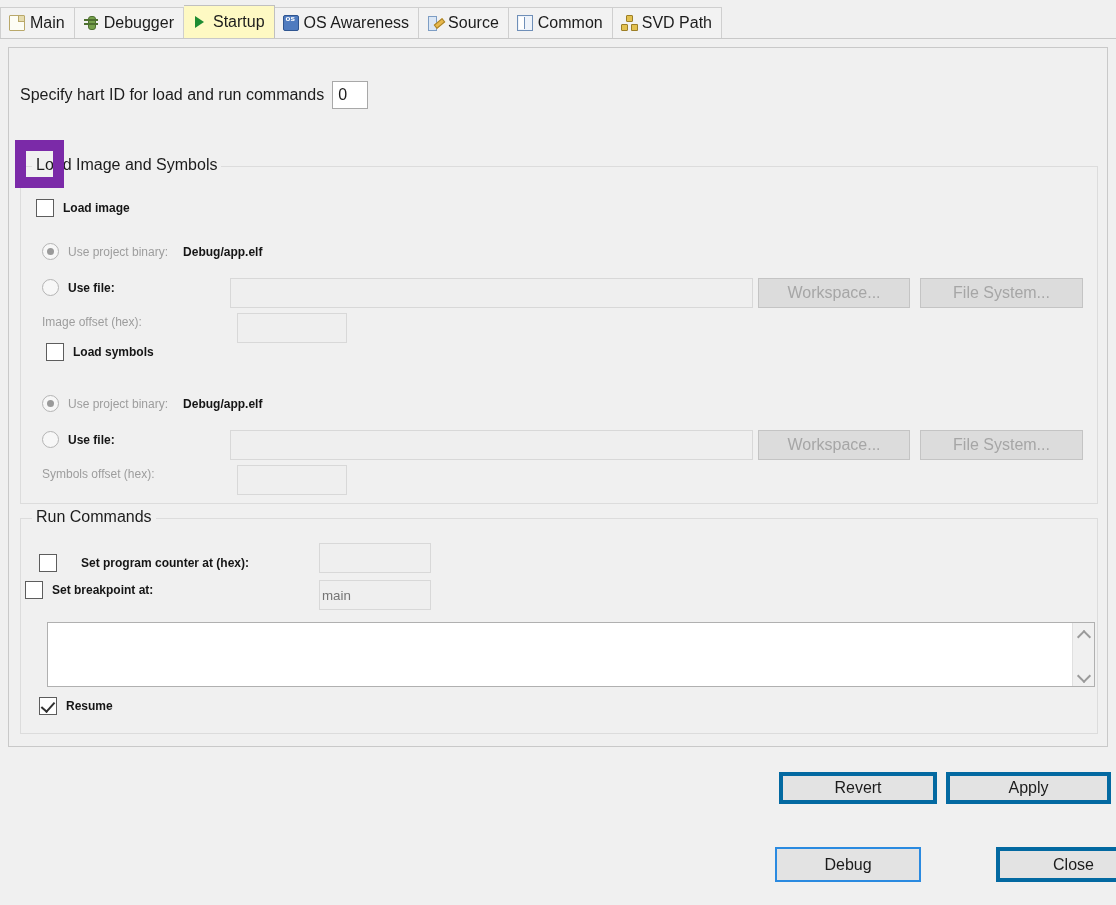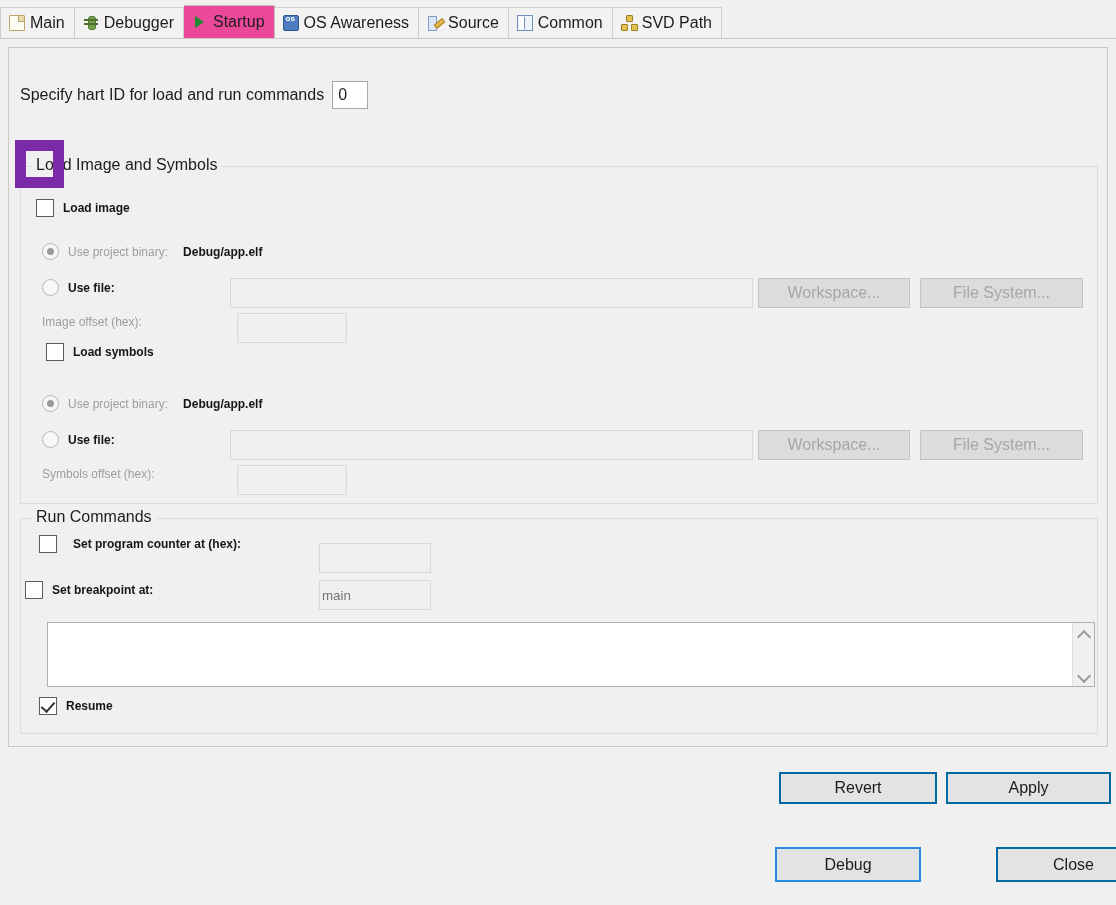--- a/index.html
+++ b/index.html
@@ -31,21 +31,21 @@
     border: 1px solid #cfcfcf;
     border-bottom: none;
     border-left: none;
     font-size: 16px;
     color: #1c1c1c;
     white-space: nowrap;
     position: relative;
   }
   .tab:first-child { border-left: 1px solid #cfcfcf; }
   .tab.active {
-    background: #ec4899;
+    background: #fef9c3;
     height: 33px;
     border-color: #c0c0c0;
     z-index: 3;
   }
   .tab .ticon { width: 16px; height: 16px; display: inline-block; flex: 0 0 16px; position: relative; }
 
   
   .ic-file { background:#fdfdf5; border:1px solid #b9a86a; border-radius:1px; }
   .ic-file::after { content:""; position:absolute; right:0; top:0; width:5px; height:5px;
      background:#e6dcae; border-left:1px solid #b9a86a; border-bottom:1px solid #b9a86a;}
@@ -192,21 +192,21 @@
     border: solid #9a9a9a; border-width: 0 2px 2px 0;
   }
   .chev.up::after { transform: rotate(-135deg); top: 3px; }
   .chev.down::after { transform: rotate(45deg); top: -1px; }
 
   
   .bbtn {
     position: absolute;
     height: 32px;
     background: #e3e3e3;
-    border: 2px solid #0369a1;
+    border: 4px solid #0369a1;
     font-family: "Liberation Sans", sans-serif;
     font-size: 16px;
     color: #1c1c1c;
     display: flex; align-items: center; justify-content: center;
   }
   #btn-revert { left: 779px; top: 772px; width: 158px; }
   #btn-apply  { left: 946px; top: 772px; width: 165px; }
   #btn-debug  { left: 775px; top: 847px; width: 146px; height: 35px;
                 border: 2px solid #2a8ae0; }
   #btn-close  { left: 948px; top: 847px; width: 155px; height: 35px; margin-left: 48px; }
@@ -311,21 +311,21 @@
 
     <div class="row" style="left:21px; top:300px;">
       <span class="txt16 dim">Symbols offset (hex):</span>
     </div>
     <input class="field" style="position: absolute; left: 216px; top: 298px; width: 110px;" value="">
   </div>
 
   <div class="group" id="grp-run">
     <span class="gtitle">Run Commands</span>
 
-    <div class="row" style="left:18px; top:16px; gap:16px;">
+    <div class="row" style="left:18px; top:35px; gap:24px;">
       <span class="cbox"></span>
       <span class="txt16 bold">Set program counter at (hex):</span>
     </div>
     <input class="field" style="position: absolute; left: 298px; top: 24px; width: 112px;" value="">
 
     <div class="row" style="left:4px; top:62px; gap:9px;">
       <span class="cbox"></span>
       <span class="txt16 bold">Set breakpoint at:</span>
     </div>
     <input class="field" style="position: absolute; left: 298px; top: 61px; width: 112px; color: rgb(160, 160, 160);" placeholder="main">

